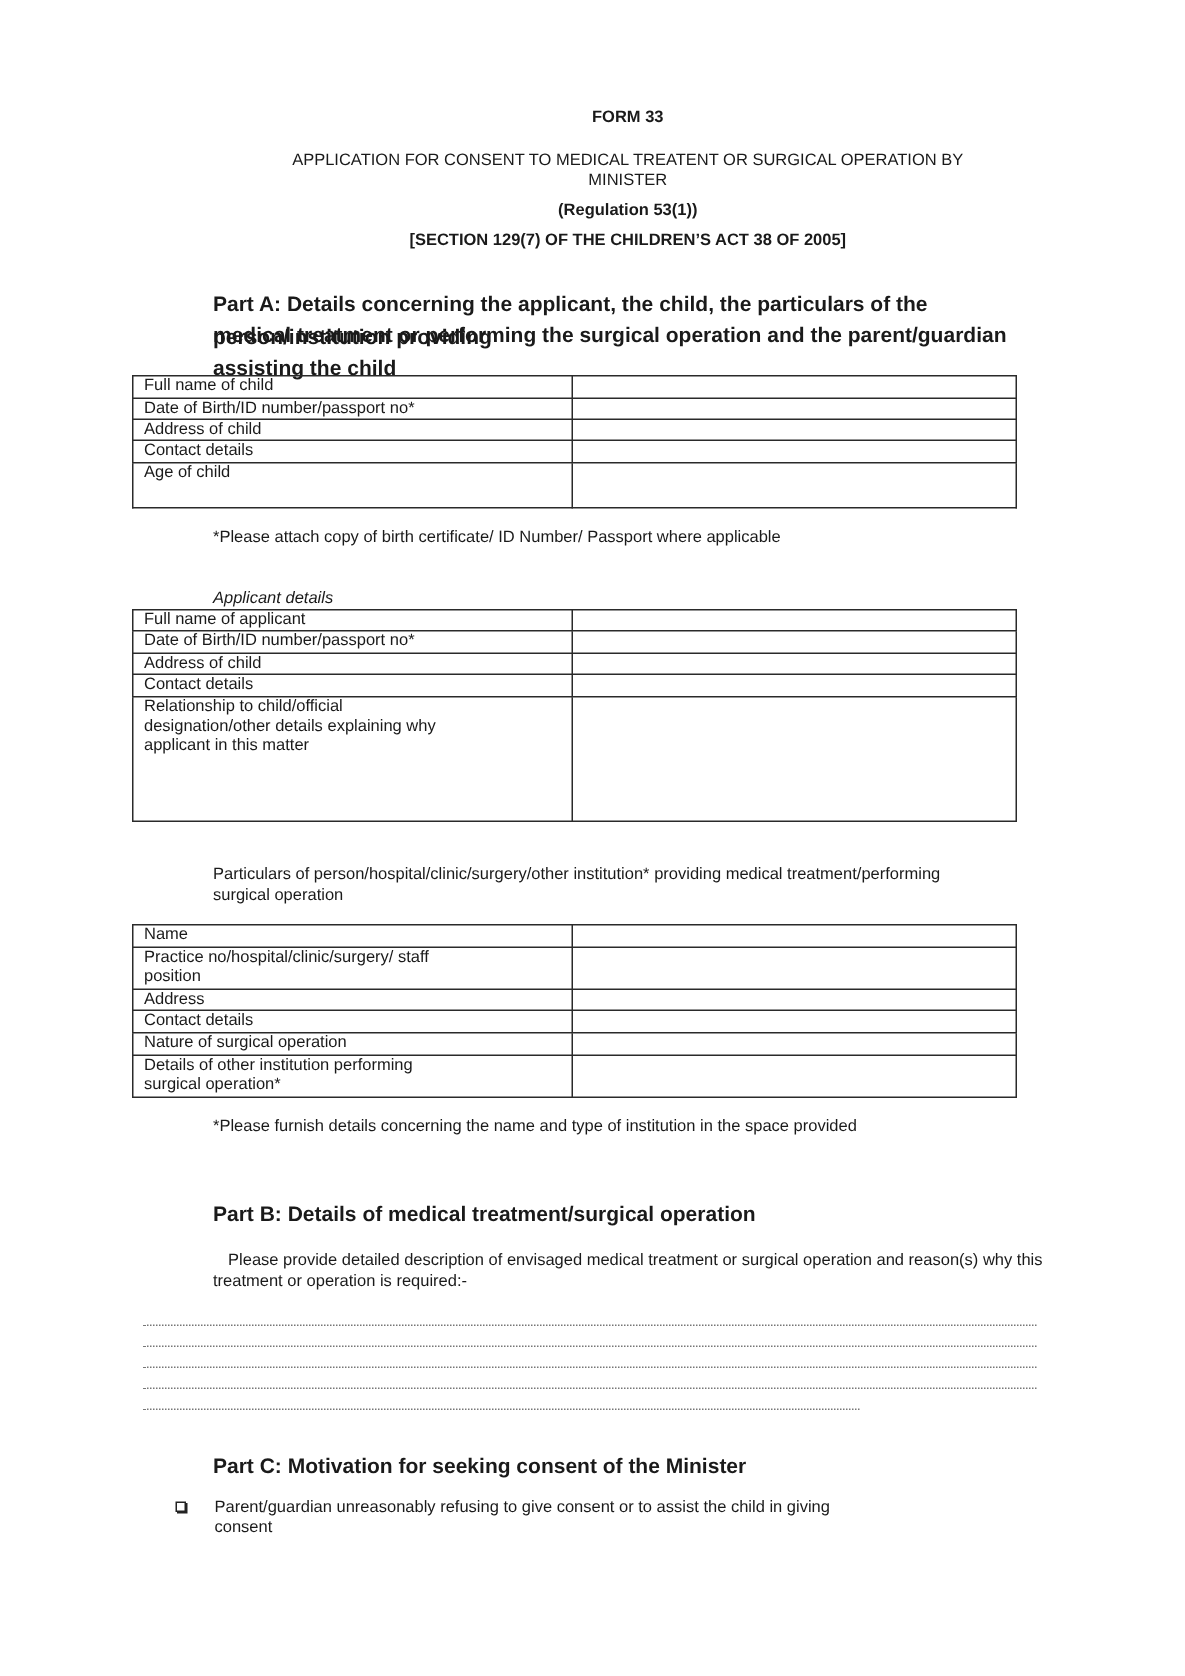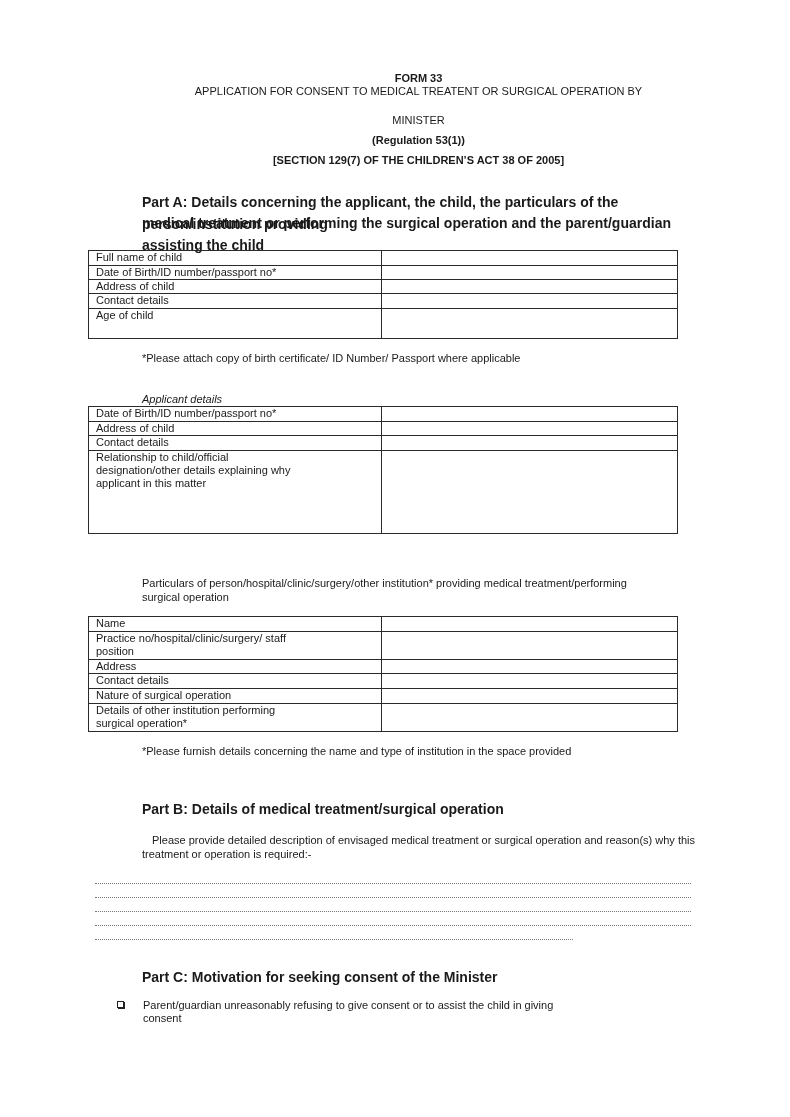--- a/index.html
+++ b/index.html
@@ -84,21 +84,21 @@
       font-size: 11px;
       line-height: 13px;
     }
   </style>
 </head>
 <body>
 
 <div class="page">
 
   <div class="abs center title-line bold" style="top:71px;">FORM 33</div>
-  <div class="abs center title-line" style="top:84px;">APPLICATION FOR CONSENT TO MEDICAL TREATENT OR SURGICAL OPERATION BY</div>
+  <div class="abs center title-line" style="top:100px;">APPLICATION FOR CONSENT TO MEDICAL TREATENT OR SURGICAL OPERATION BY</div>
   <div class="abs center title-line" style="top:113px;">MINISTER</div>
   <div class="abs center title-line bold" style="top:133px;">(Regulation 53(1))</div>
   <div class="abs center title-line bold" style="top:153px;">[SECTION 129(7) OF THE CHILDREN’S ACT 38 OF 2005]</div>
 
   <div class="abs part-heading" style="top:191px;">Part A: Details concerning the applicant, the child, the particulars of the person/institution providing</div>
   <div class="abs part-heading" style="top:212px;">medical treatment or performing the surgical operation and the parent/guardian assisting the child</div>
 
   <table class="form-table" style="top:250px;">
     <tbody>
         <tr style="height:15px;">
@@ -122,20 +122,24 @@
       <td class="value-cell"></td>
     </tr>
   </tbody>
     </table>
 
   <div class="abs plain" style="top:352px;">*Please attach copy of birth certificate/ ID Number/ Passport where applicable</div>
 
   <div class="abs plain" style="top:393px;font-style:italic;">Applicant details</div>
   <table class="form-table" style="top:406px;">
     <tbody>
+        <tr style="height:14px;">
+      <td class="label-cell">Full name of applicant</td>
+      <td class="value-cell"></td>
+    </tr>
     <tr style="height:15px;">
       <td class="label-cell">Date of Birth/ID number/passport no*</td>
       <td class="value-cell"></td>
     </tr>
     <tr style="height:14px;">
       <td class="label-cell">Address of child</td>
       <td class="value-cell"></td>
     </tr>
     <tr style="height:15px;">
       <td class="label-cell">Contact details</td>

